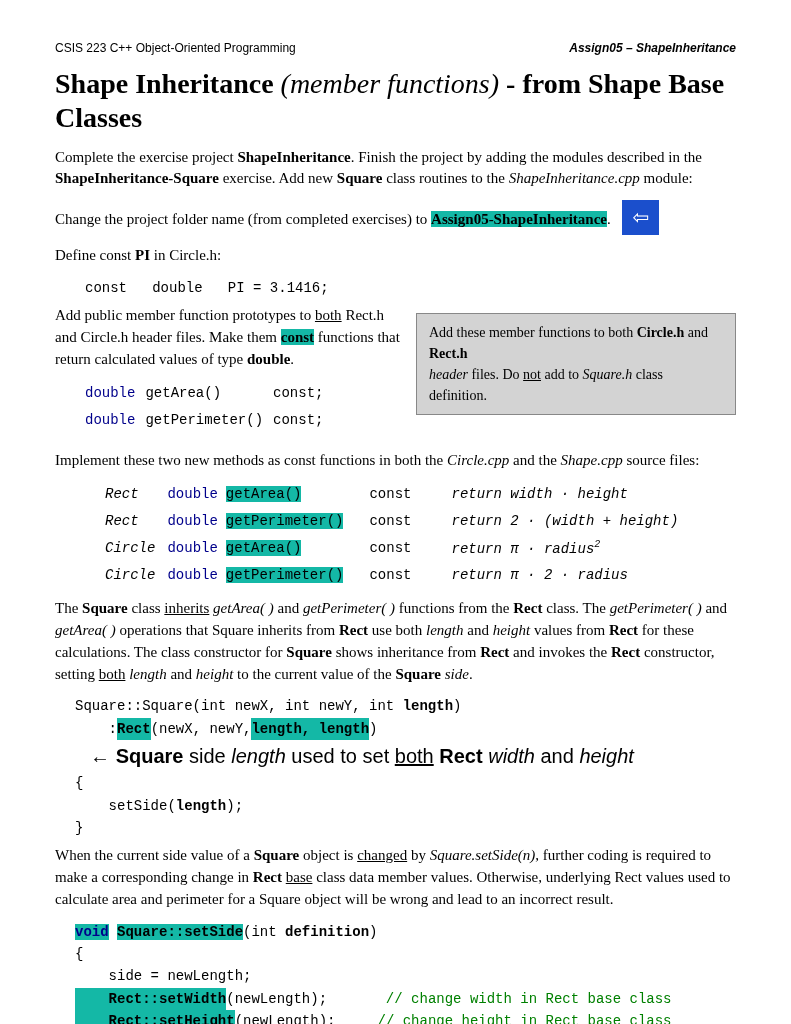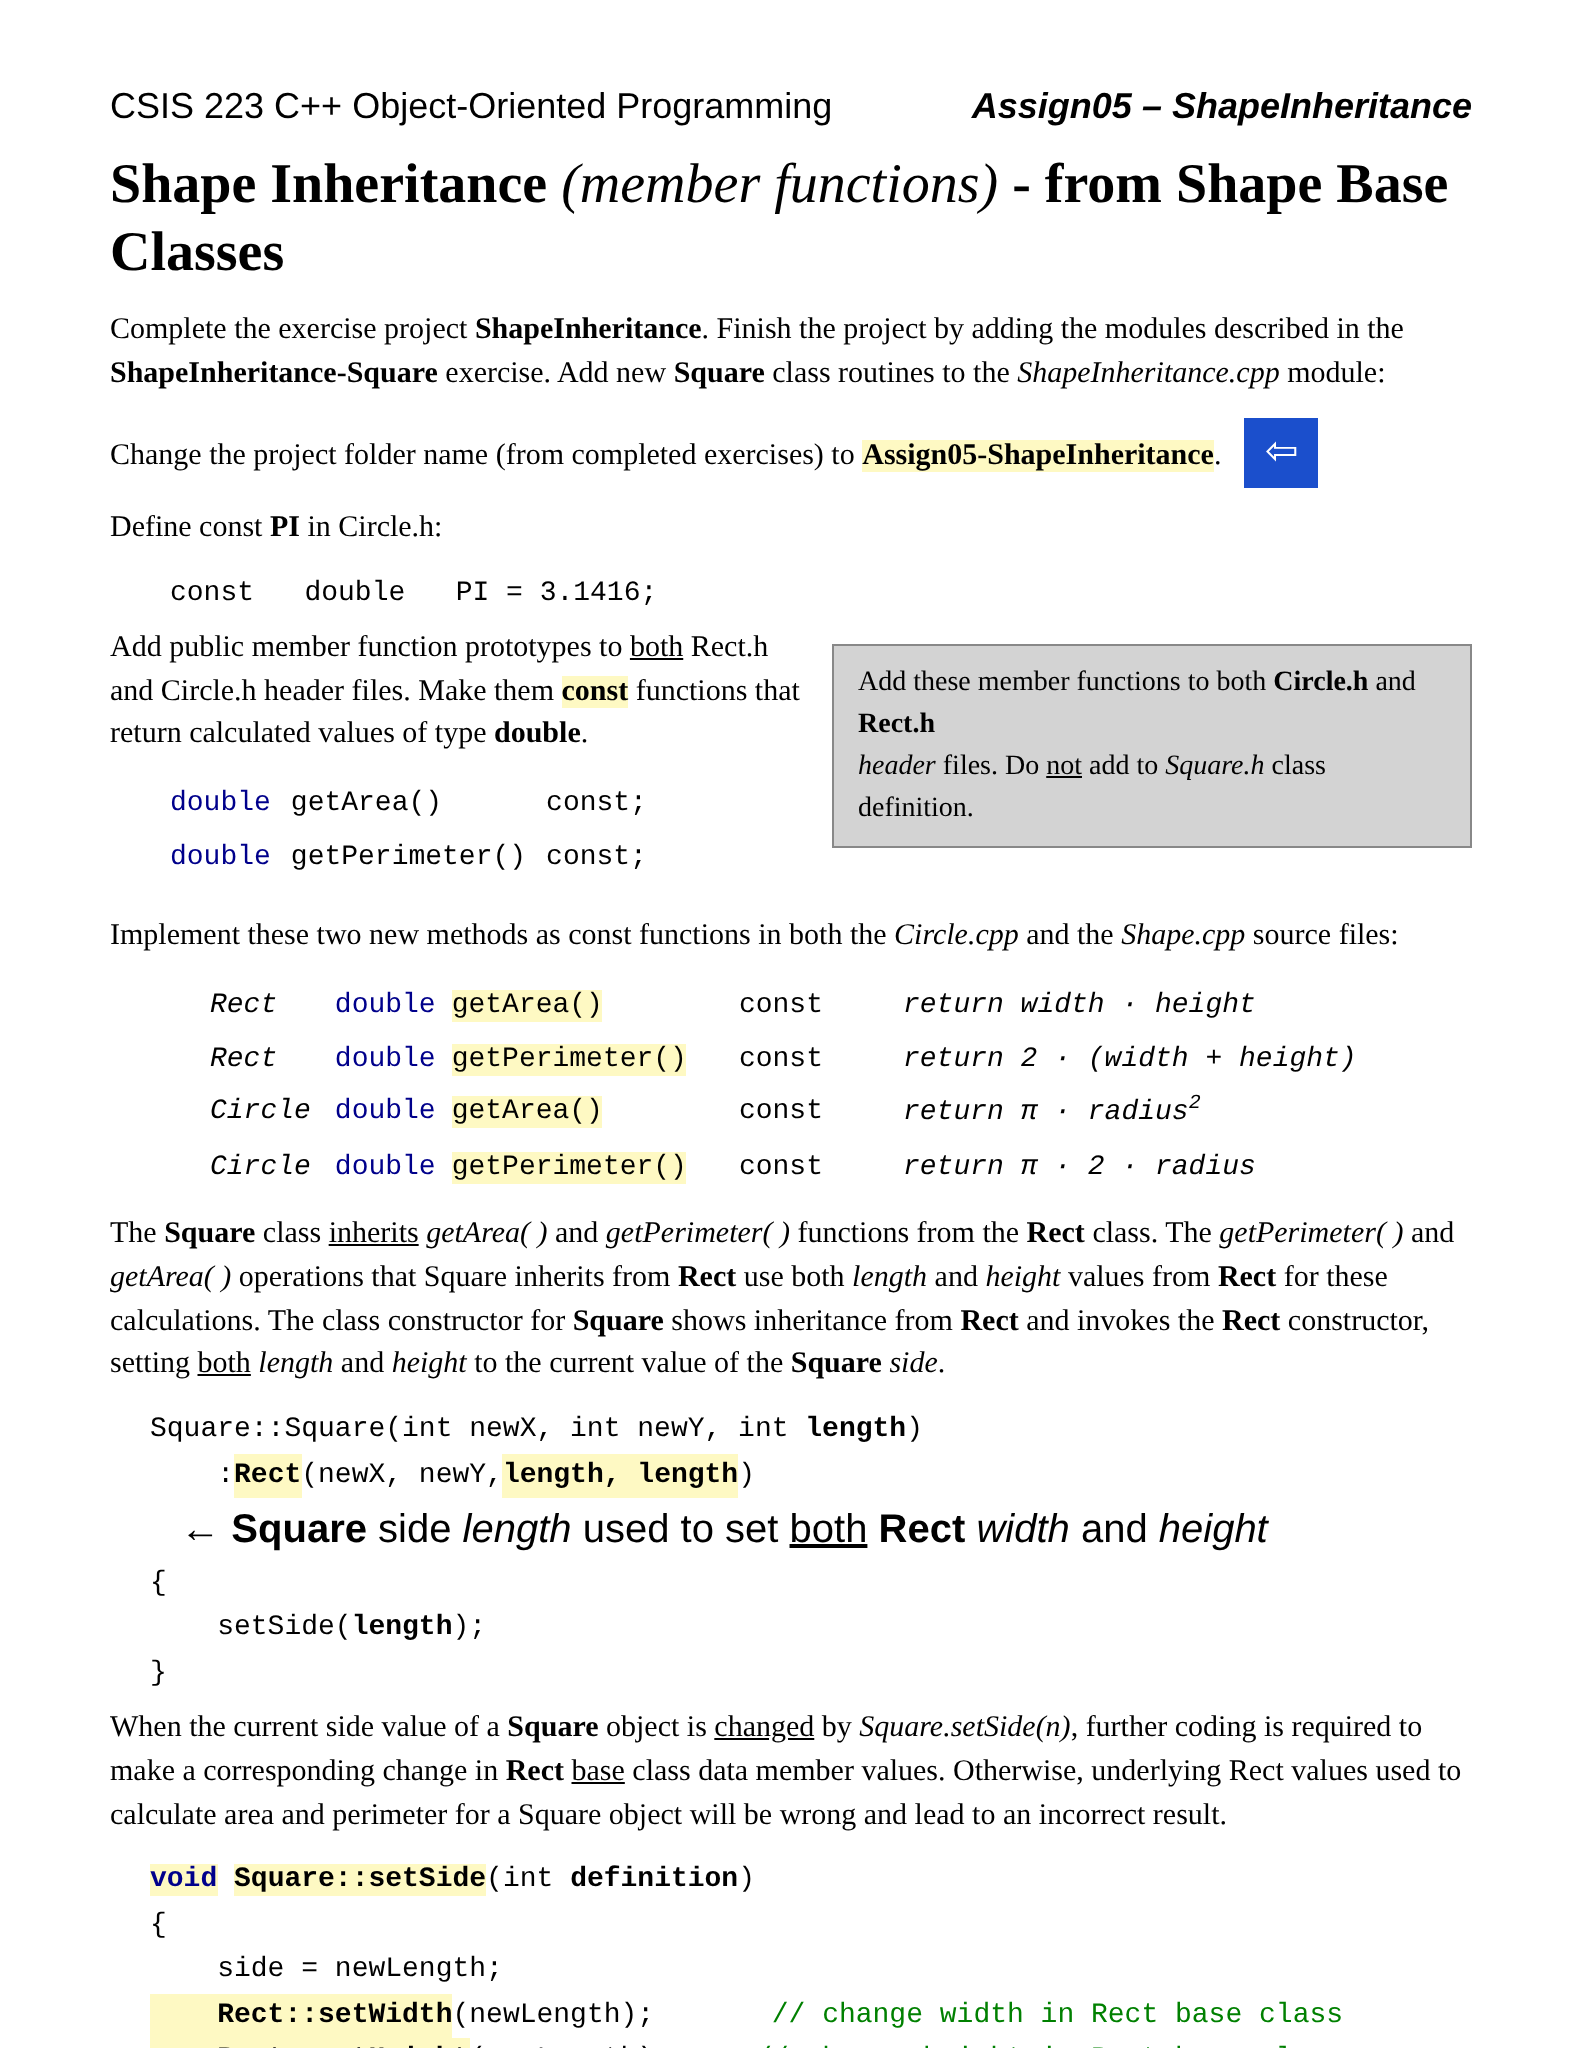--- a/index.html
+++ b/index.html
@@ -11,34 +11,34 @@
       width: 791px;
       min-height: 1024px;
       padding: 40px 55px 40px 55px;
       line-height: 1.45;
     }
     .header-line {
       display: flex;
       justify-content: space-between;
       align-items: baseline;
       margin-bottom: 10px;
-      font-size: 18px;
+      font-size: 12px;
     }
     .header-left { font-family: Arial, sans-serif; }
     .header-right { font-family: Arial, sans-serif; font-style: italic; font-weight: bold; }
     h1 {
       font-size: 28px;
       font-weight: bold;
       margin-bottom: 12px;
       line-height: 1.2;
     }
     h1 .italic-part { font-style: italic; font-weight: normal; }
     h1 .bold-part { font-weight: bold; }
     p { margin-bottom: 10px; }
-    .highlight-yellow { background-color: #fef9c3; }
+    .highlight-yellow { background-color: #14b8a6; }
     .code-block {
       font-family: "Courier New", Courier, monospace;
       font-size: 14px;
       margin: 6px 0 6px 30px;
       line-height: 1.6;
     }
     .underline { text-decoration: underline; }
     .tooltip-box {
       background-color: #d3d3d3;
       border: 1px solid #888;

